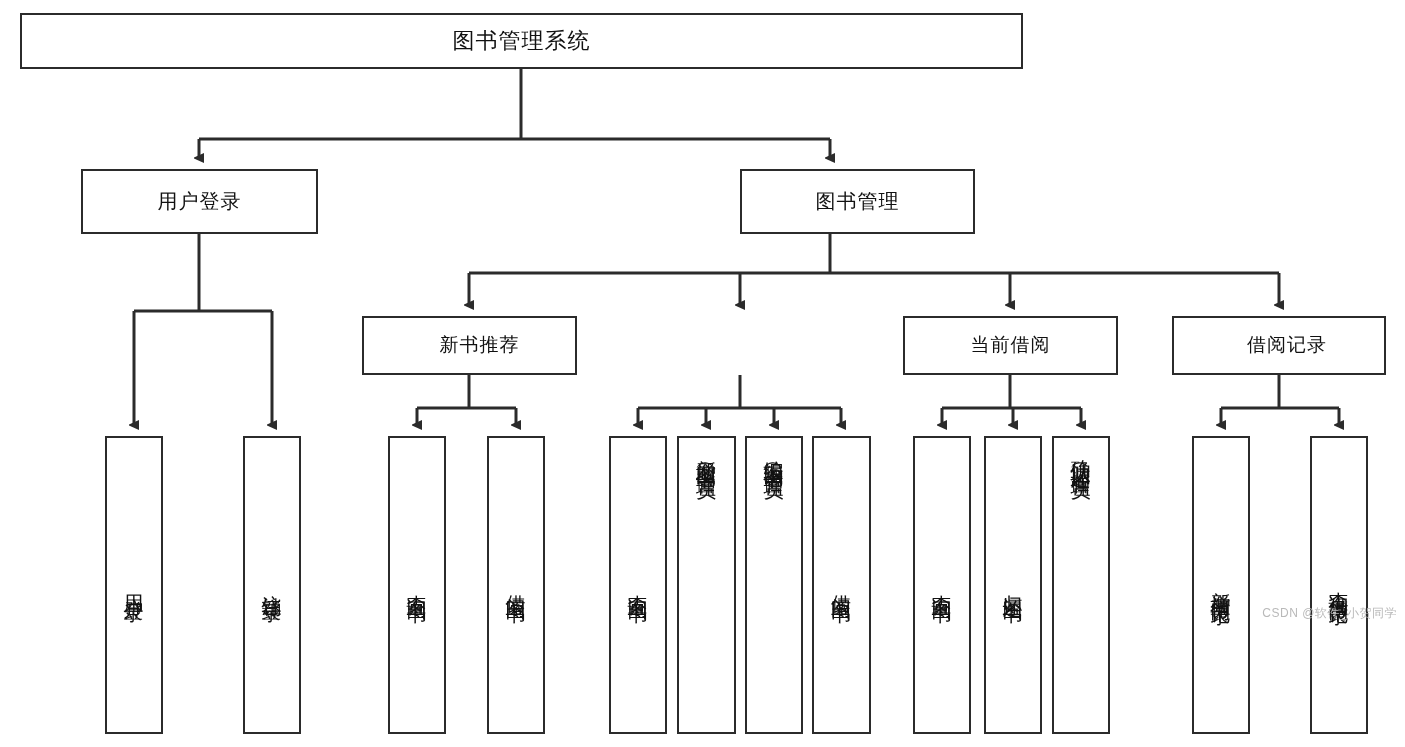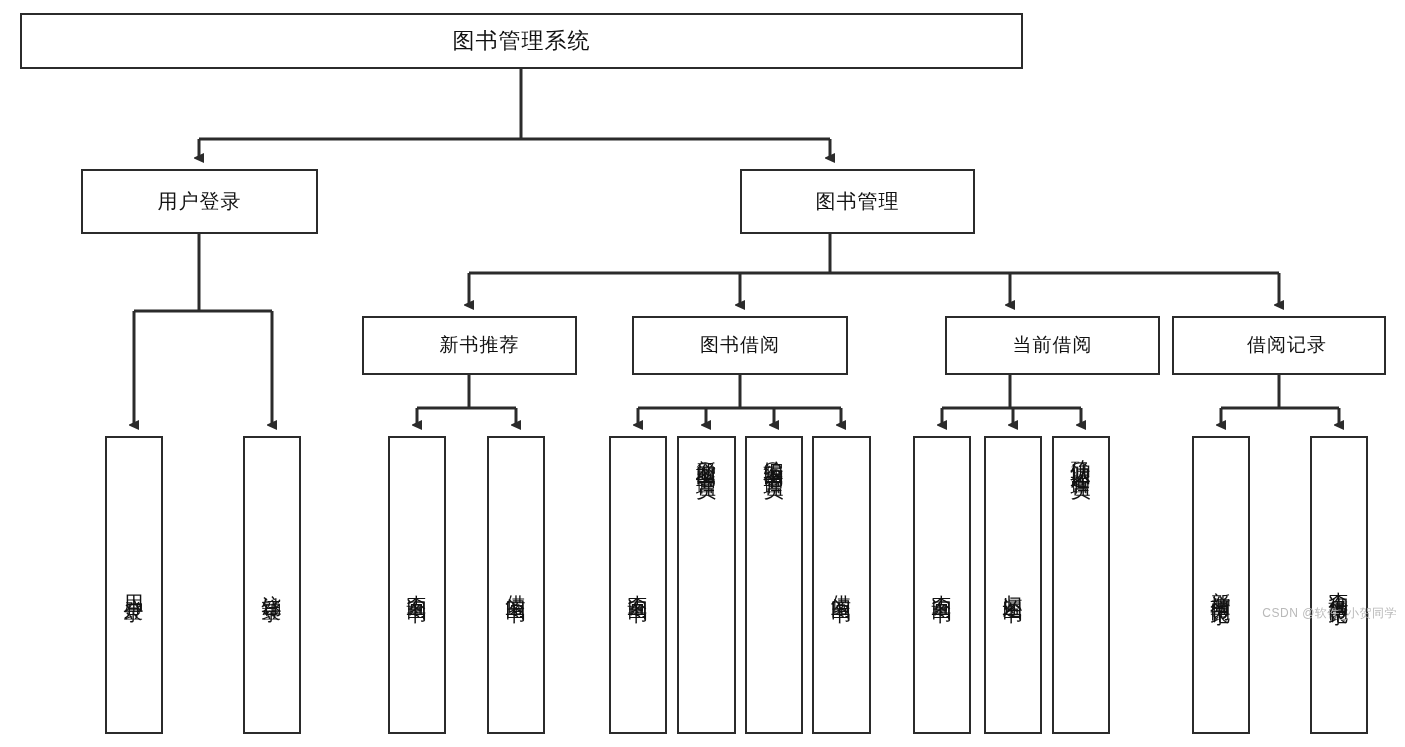--- a/index.html
+++ b/index.html
@@ -81,24 +81,21 @@
   <div class="node level2" id="node-l2-0" style="left: 81px; top: 169px; width: 237px; height: 65px; border-color: rgb(43, 43, 43); background: rgb(255, 255, 255); color: rgb(17, 17, 17);">
     <span class="label">用户登录</span>
   </div>
   <div class="node level2" id="node-l2-1" style="left: 712px; top: 169px; width: 235px; height: 65px; border-color: rgb(43, 43, 43); background: rgb(255, 255, 255); color: rgb(17, 17, 17); margin-left: 28px;">
     <span class="label">图书管理</span>
   </div>
 
   <div class="node level3" id="node-l3-0" style="left: 362px; top: 316px; width: 215px; height: 59px; border-color: rgb(43, 43, 43); background: rgb(255, 255, 255); color: rgb(17, 17, 17); padding-left: 20px;">
     <span class="label">新书推荐</span>
   </div>
-  <div class="node level3" id="node-l3-1" style="left: 632px; top: 316px; width: 216px; height: 59px; border-color: rgb(43, 43, 43); background: rgb(255, 255, 255); color: rgb(17, 17, 17);">
-    <span class="label">图书借阅</span>
-  </div>
-  <div class="node level3" id="node-l3-2" style="left: 903px; top: 316px; width: 215px; height: 59px; border-color: rgb(43, 43, 43); background: rgb(255, 255, 255); color: rgb(17, 17, 17); margin-left: 42px;">
+  <div class="node level3" id="node-l3-2" style="left: 903px; top: 316px; width: 215px; height: 59px; border-color: rgb(43, 43, 43); background: rgb(255, 255, 255); color: rgb(17, 17, 17);">
     <span class="label">当前借阅</span>
   </div>
   <div class="node level3" id="node-l3-3" style="left: 1172px; top: 316px; width: 214px; height: 59px; border-color: rgb(43, 43, 43); background: rgb(255, 255, 255); color: rgb(17, 17, 17); padding-left: 16px;">
     <span class="label">借阅记录</span>
   </div>
 
   <div class="node leaf mid" id="leaf-0" style="left: 105px; top: 436px; width: 58px; height: 298px; border-color: rgb(43, 43, 43); background: rgb(255, 255, 255); color: rgb(17, 17, 17);">
     <span class="label">用户登录</span>
   </div>
   <div class="node leaf mid" id="leaf-1" style="left: 243px; top: 436px; width: 58px; height: 298px; border-color: rgb(43, 43, 43); background: rgb(255, 255, 255); color: rgb(17, 17, 17);">

